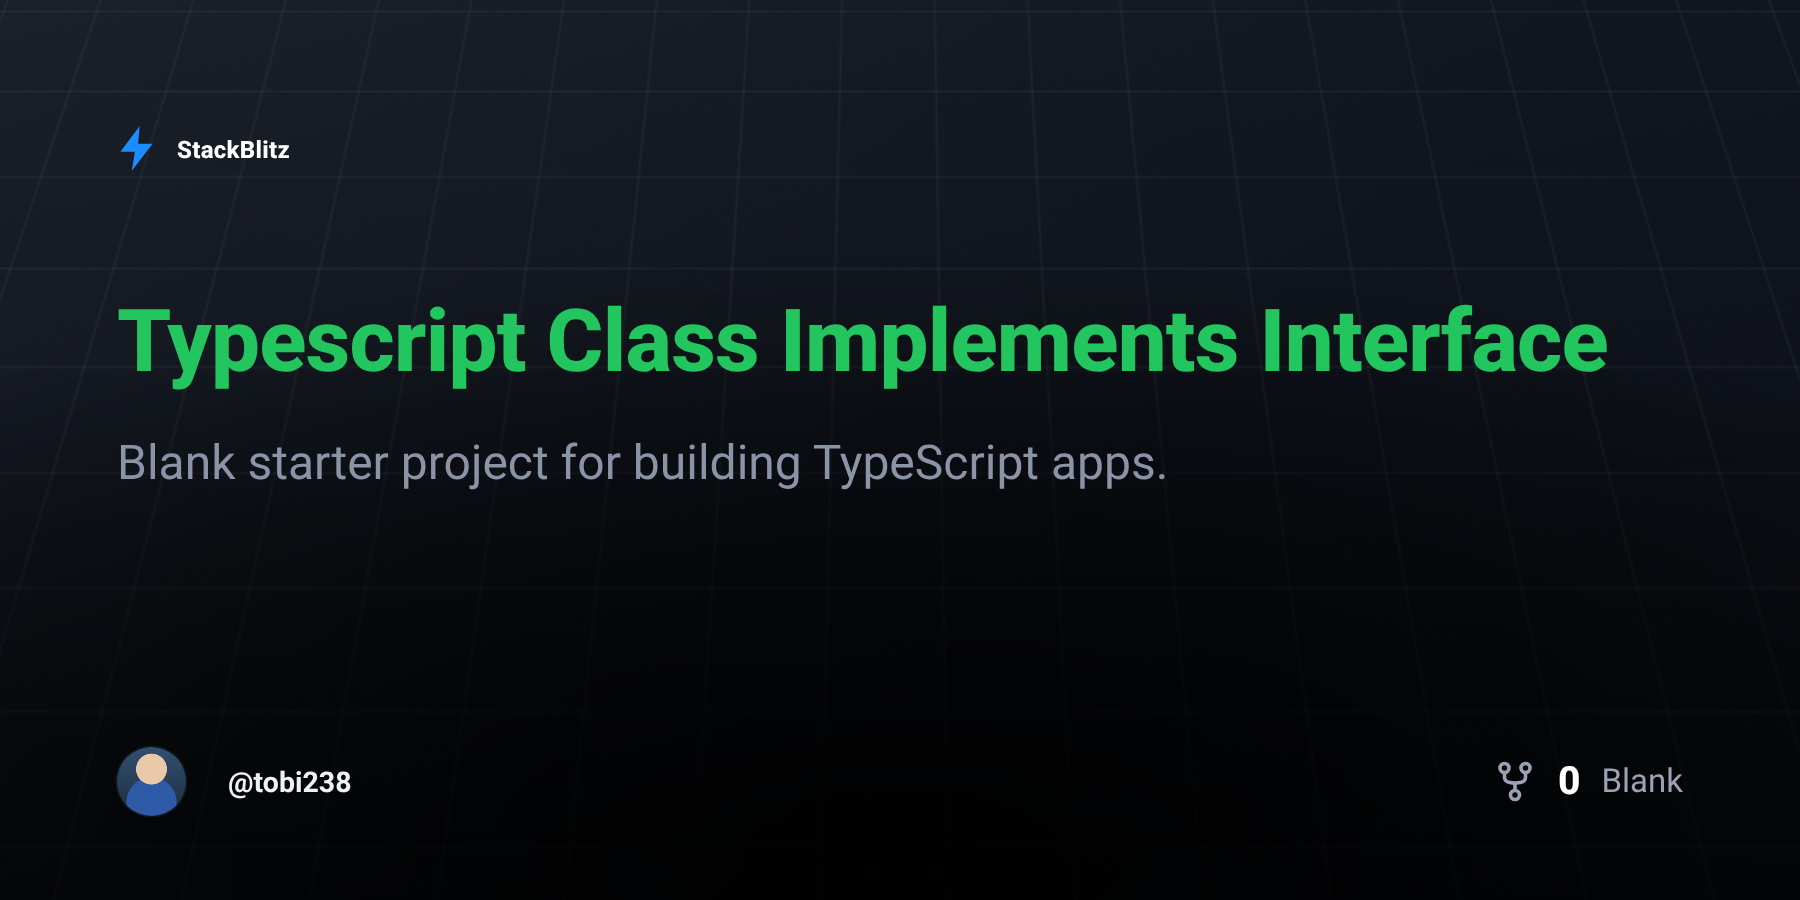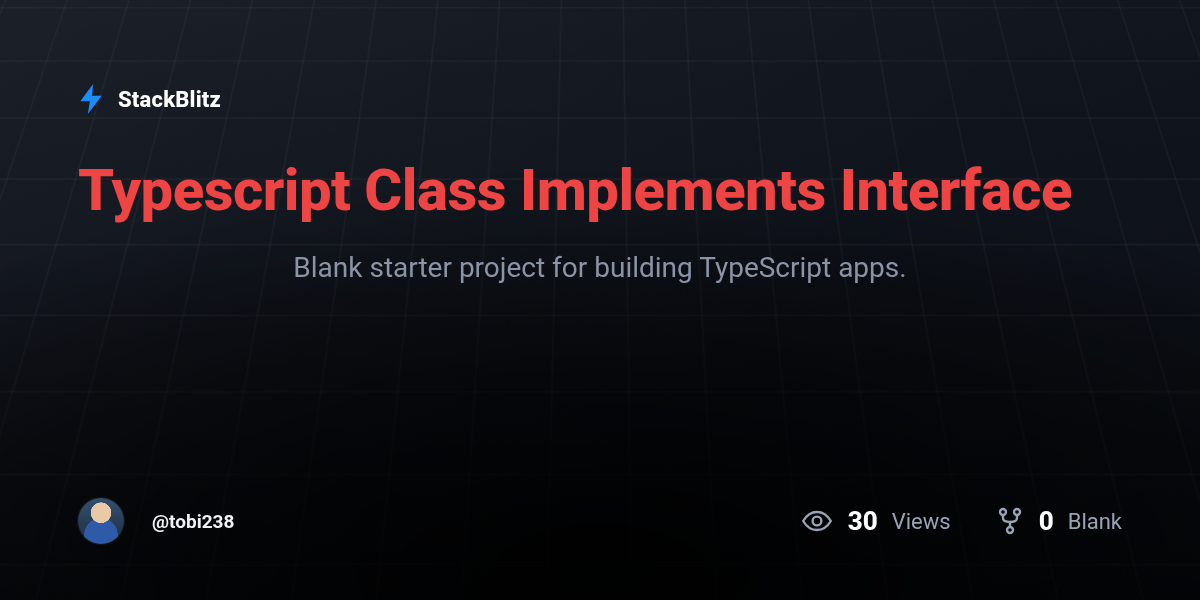--- a/index.html
+++ b/index.html
@@ -36,29 +36,29 @@
     position: absolute; inset: 0;
     padding: 84px 78px 56px 78px;
     display: flex;
     flex-direction: column;
   }
   .brand {
     display: flex; align-items: center; gap: 14px;
     margin-bottom: 44px;
   }
   .brand-name {
-    font-size: 22px; font-weight: 800; letter-spacing: 0.2px; color: #fff;
+    font-size: 16px; font-weight: 800; letter-spacing: 0.2px; color: #fff;
   }
   .title {
     font-size: 58px; line-height: 1.12; font-weight: 800; letter-spacing: -0.5px;
-    color: #ef4444; max-width: 1000px;
+    color: #22c55e; max-width: 1000px; margin-top: 38px;
   }
   .subtitle {
     margin-top: 28px;
-    font-size: 28px; font-weight: 400; color: #8b94a7; text-align: center;
+    font-size: 32px; font-weight: 400; color: #8b94a7;
   }
   .footer {
     margin-top: auto;
     display: flex; align-items: center; gap: 28px;
   }
   .avatar {
     width: 46px; height: 46px; border-radius: 50%;
     background: radial-gradient(circle at 50% 32%, #e9c9a8 0 26%, rgba(0,0,0,0) 27%),
                 radial-gradient(circle at 50% 80%, #2f5aa8 0 38%, rgba(0,0,0,0) 39%),
                 linear-gradient(180deg, #33506f 0%, #1d2c3f 100%);
@@ -104,30 +104,20 @@
   <h1 class="title">Typescript Class Implements Interface</h1>
 
   <p class="subtitle">Blank starter project for building TypeScript apps.</p>
 
   <div class="footer">
     <div class="avatar"></div>
     <span class="username">@tobi238</span>
 
     <div class="stats">
 
-      <div class="stat">
-        <span class="icon">
-          <svg width="30" height="22" viewBox="0 0 30 22" fill="none">
-            <path d="M15 2 C7 2 2.2 9.3 1.2 11 C2.2 12.7 7 20 15 20 C23 20 27.8 12.7 28.8 11 C27.8 9.3 23 2 15 2 Z" stroke="#9aa3b5" stroke-width="2.4" fill="none"></path>
-            <circle cx="15" cy="11" r="4.4" stroke="#9aa3b5" stroke-width="2.4" fill="none"></circle>
-          </svg>
-        </span>
-        <span class="count">30</span>
-        <span class="label">Views</span>
-      </div>
 
       <div class="stat">
         <span class="icon">
           <svg width="26" height="28" viewBox="0 0 26 28" fill="none" stroke="#9aa3b5" stroke-width="2.4">
             <circle cx="6" cy="5" r="3" fill="none"></circle>
             <circle cx="20" cy="5" r="3" fill="none"></circle>
             <circle cx="13" cy="23" r="3" fill="none"></circle>
             <path d="M6 8 V11 C6 14 8 15 13 15 C18 15 20 14 20 11 V8" fill="none"></path>
             <path d="M13 15 V20" fill="none"></path>
           </svg>

